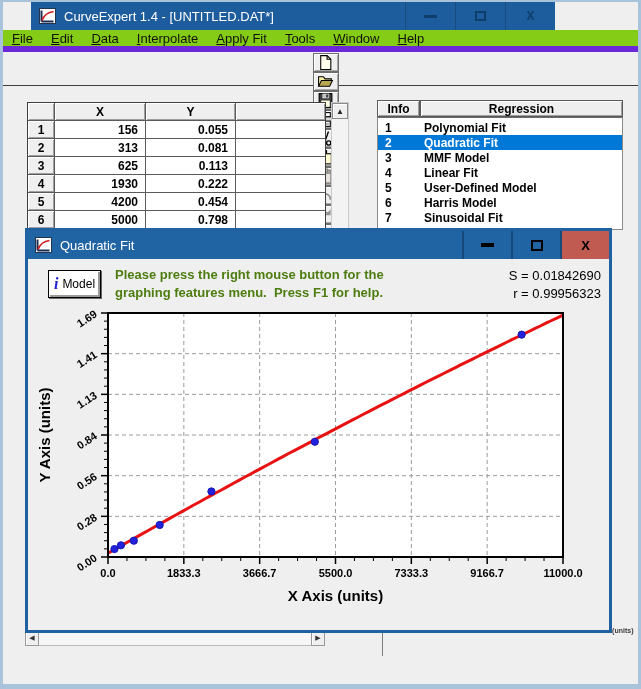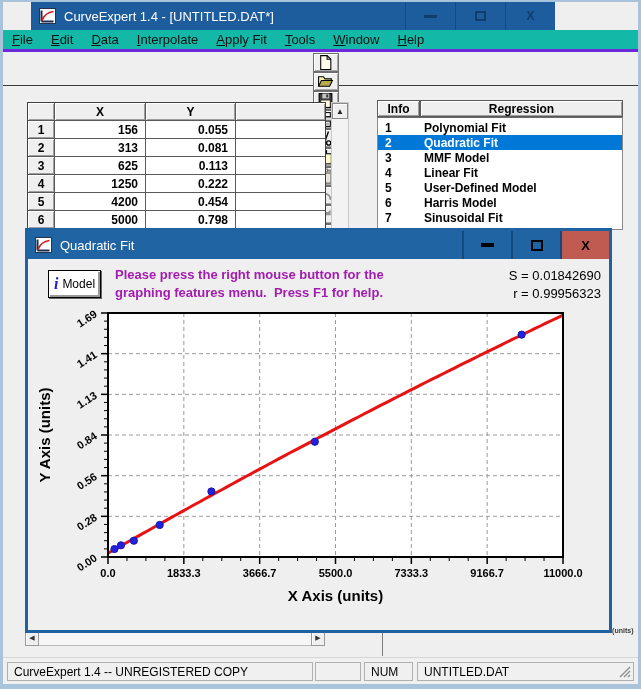--- a/index.html
+++ b/index.html
@@ -10,21 +10,21 @@
   
   .titlebar { position:absolute; left:0; top:0; width:524px; height:28px; background:#1d5c9d; display:flex; align-items:center;margin-left:28px; }
   .titlebar .app-icon { margin-left:8px; width:17px; height:16px; flex:none; }
   .titlebar .title-text { color:#ffffff; font-size:13px; margin-left:8px; white-space:nowrap; }
   .win-controls { position:absolute; right:0; top:0; height:28px; display:flex; }
   .win-btn { width:50px; height:28px; display:flex; align-items:center; justify-content:center; border-left:1px solid #174a7d; color:#0f3e6b; font-weight:bold; font-size:12px; }
   .win-btn .mini-bar { width:13px; height:3px; background:#0f3e6b; }
   .win-btn .maxi-box { width:11px; height:10px; border:2px solid #0f3e6b; }
 
   
-  .menubar { position:absolute; left:0; top:28px; width:635px; height:22px; background:#14b8a6; display:flex; align-items:center; border-bottom:3px solid #6d28d9; }
+  .menubar { position:absolute; left:0; top:28px; width:635px; height:22px; background:#84cc16; display:flex; align-items:center; border-bottom:6px solid #6d28d9; }
   .menu-item { font-size:13px; color:#111; padding:2px 9px; white-space:nowrap; }
   .menu-item u { text-decoration:underline; }
 
   
   .toolbar { position:absolute; left:0; top:51px; width:635px; height:33px; background:#efefef; border-bottom:1px solid #3c3c3c; display:flex; align-items:center; padding-left:10px;flex-direction:column; }
   .tb-btn { width:26px; height:26px; margin-right:0; background:#efefef; border:1px solid #6e6e6e; box-shadow:inset 1px 1px 0 #ffffff, inset -1px -1px 0 #a8a8a8; display:flex; align-items:center; justify-content:center; }
   .tb-btn.pressed { background:#f8f8f8; box-shadow:inset 1px 1px 0 #8d8d8d, inset -1px -1px 0 #ffffff; }
   .tb-sep { width:13px; height:26px; }
   .tb-btn svg { width:17px; height:17px; }
 
@@ -69,21 +69,21 @@
   .fit-controls { position:absolute; right:0; top:0; height:28px; display:flex; }
   .fit-btn { width:49px; height:28px; display:flex; align-items:center; justify-content:center; border-left:2px solid #15497c; color:#000; font-weight:bold; font-size:13px; }
   .fit-btn .mini-bar { width:13px; height:4px; background:#000; }
   .fit-btn .maxi-box { width:12px; height:11px; border:2px solid #000; }
   .fit-btn.close { background:#c05b52; }
   .fit-client { position:absolute; left:0; top:28px; width:581px; height:371px; background:#efefef; }
 
   .info-button { position:absolute; left:20px; top:11px; width:53px; height:28px; background:#ffffff; border:1px solid #000; box-shadow:inset 1px 1px 0 #fff, inset -2px -2px 0 #9a9a9a, 1px 1px 0 #666; display:flex; align-items:center; justify-content:center; gap:4px; }
   .info-button .i-glyph { font-family:"Liberation Serif", serif; font-style:italic; font-weight:bold; color:#2222cc; font-size:16px; }
   .info-button .i-label { font-size:12px; color:#000; }
-  .fw-msg { position:absolute; left:87px; top:7px; font-size:13px; font-weight:bold; color:#a21caf; line-height:18px; white-space:pre; }
+  .fw-msg { position:absolute; left:87px; top:7px; font-size:13px; font-weight:bold; color:#4d7c0f; line-height:18px; white-space:pre; }
   .fw-stats { position:absolute; right:8px; top:8px; font-size:13px; font-weight:normal; color:#000; text-align:right; line-height:18px; white-space:pre; }
   .fit-chart { position:absolute; left:0; top:39px; width:581px; height:332px; }
 </style>
 </head>
 <body>
 
 <div class="screen">
   <div class="main-window">
 
     <div class="titlebar">
@@ -255,21 +255,21 @@
           <div class="cell c3 num"></div>
         </div>
         <div class="tr">
           <div class="cell c0 hdr">3</div>
           <div class="cell c1 num">625</div>
           <div class="cell c2 num">0.113</div>
           <div class="cell c3 num"></div>
         </div>
         <div class="tr">
           <div class="cell c0 hdr">4</div>
-          <div class="cell c1 num">1250</div>
+          <div class="cell c1 num">1930</div>
           <div class="cell c2 num">0.222</div>
           <div class="cell c3 num"></div>
         </div>
         <div class="tr">
           <div class="cell c0 hdr">5</div>
           <div class="cell c1 num">4200</div>
           <div class="cell c2 num">0.454</div>
           <div class="cell c3 num"></div>
         </div>
         <div class="tr">
@@ -451,26 +451,15 @@
             <circle cx="183.4090909090909" cy="193.45207100591716" r="3.6" fill="#2222dd" stroke="#1515b5"></circle>
             <circle cx="286.8181818181818" cy="143.78579881656805" r="3.6" fill="#2222dd" stroke="#1515b5"></circle>
             <circle cx="493.6363636363636" cy="36.656804733727796" r="3.6" fill="#2222dd" stroke="#1515b5"></circle>
             <rect x="80" y="15" width="455" height="244" fill="none" stroke="#000" stroke-width="2"></rect>
             <text x="307.5" y="303" text-anchor="middle" font-size="15" font-weight="bold" fill="#000">X Axis (units)</text>
             <text x="22" y="137" text-anchor="middle" font-size="15" font-weight="bold" fill="#000" transform="rotate(-90 22 137)">Y Axis (units)</text>
           </svg>
       </div>
     </div>
 
-    <div class="statusbar">
-      <div class="sb-pane sb1">CurveExpert 1.4 -- UNREGISTERED COPY</div>
-      <div class="sb-pane sb2"></div>
-      <div class="sb-pane sb3">NUM</div>
-      <div class="sb-pane sb4">
-        <span>UNTITLED.DAT</span>
-        <svg class="resize-grip" width="13" height="13">
-          <path d="M12 2L2 12M12 6L6 12M12 10L10 12" stroke="#8f8f8f" stroke-width="1.4" fill="none"></path>
-        </svg>
-      </div>
-    </div>
 
   </div>
 </div>
 
 </body></html>

